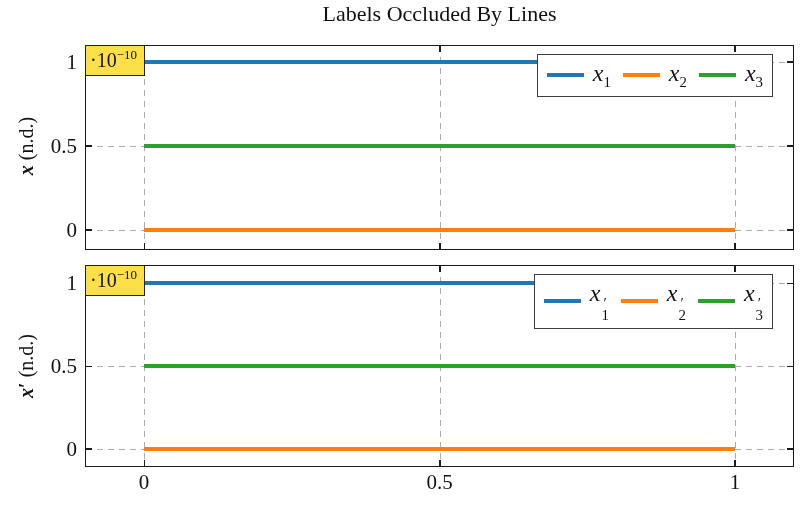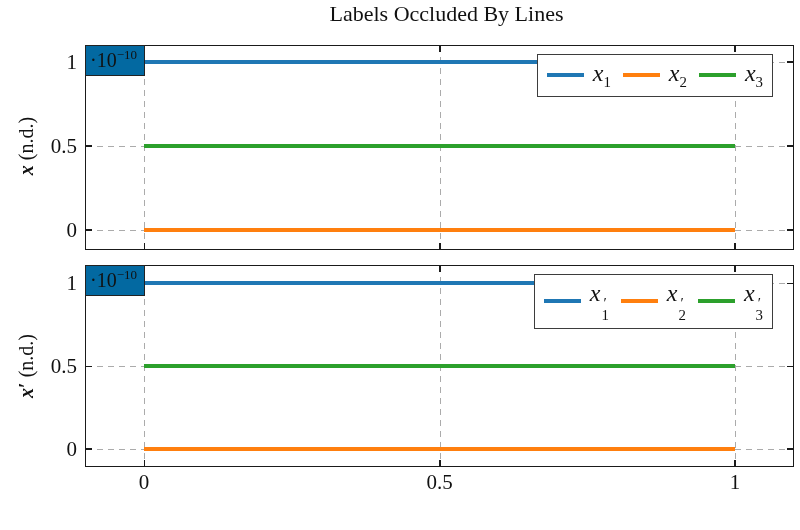--- a/index.html
+++ b/index.html
@@ -1,32 +1,32 @@
 <!DOCTYPE html>
 <html><head>
 <meta charset="utf-8">
 <style>
   html,body{margin:0;padding:0;background:#ffffff;}
   .fig{
     position:relative;width:800px;height:530px;overflow:hidden;
     font-family:"Liberation Serif","DejaVu Serif",serif;color:#111;
     --grid:#ababab; --axis:#1a1a1a; --legend-border:#3d3d3d;
   }
-  .chart-title{position:absolute;left:92px;width:709px;top:1px;font-size:22px;text-align:center;}
+  .chart-title{position:absolute;left:85px;width:709px;top:1px;font-size:22px;text-align:center;}
   .xaxis-title{position:absolute;left:85px;width:709px;top:495px;font-size:21px;text-align:center;}
   .plot{position:absolute;border:1px solid var(--axis);background:transparent;}
   .grid-h{position:absolute;left:0;height:1px;z-index:1;
     background:repeating-linear-gradient(90deg,var(--grid) 0 6px,transparent 6px 11px);}
   .grid-v{position:absolute;top:0;width:1px;z-index:1;
     background:repeating-linear-gradient(180deg,var(--grid) 0 6px,transparent 6px 11px);}
   .tick{position:absolute;background:var(--axis);z-index:1;}
   .series-line{position:absolute;height:4px;z-index:2;}
   .ytick-label{position:absolute;width:60px;text-align:right;font-size:21px;line-height:26px;}
   .xtick-label{position:absolute;font-size:21px;line-height:26px;transform:translateX(-50%);}
-  .mult-box{position:absolute;background:#0369a1;border:1px solid #222;z-index:4;
+  .mult-box{position:absolute;background:#fde047;border:1px solid #222;z-index:4;
     font-size:20px;line-height:1.15;padding:2px 7px 3px 4px;}
   .mult-box sup{font-size:13px;}
   .legend{position:absolute;top:8px;right:20px;display:flex;align-items:center;gap:12px;
     background:#fff;border:1.5px solid var(--legend-border);padding:6px 9px;z-index:5;}
   .legend-item{display:flex;align-items:center;gap:9px;}
   .legend-swatch{width:37px;height:4px;}
   .legend-label{font-size:24px;font-style:italic;line-height:1;white-space:nowrap;font-family:Liberation Serif, serif;}
   .legend-label sub{font-size:62%;font-style:normal;}
   .supsub{display:inline-flex;flex-direction:column;align-items:center;font-style:normal;
     font-size:62%;line-height:0.85;vertical-align:-0.45em;margin-left:1px;}

